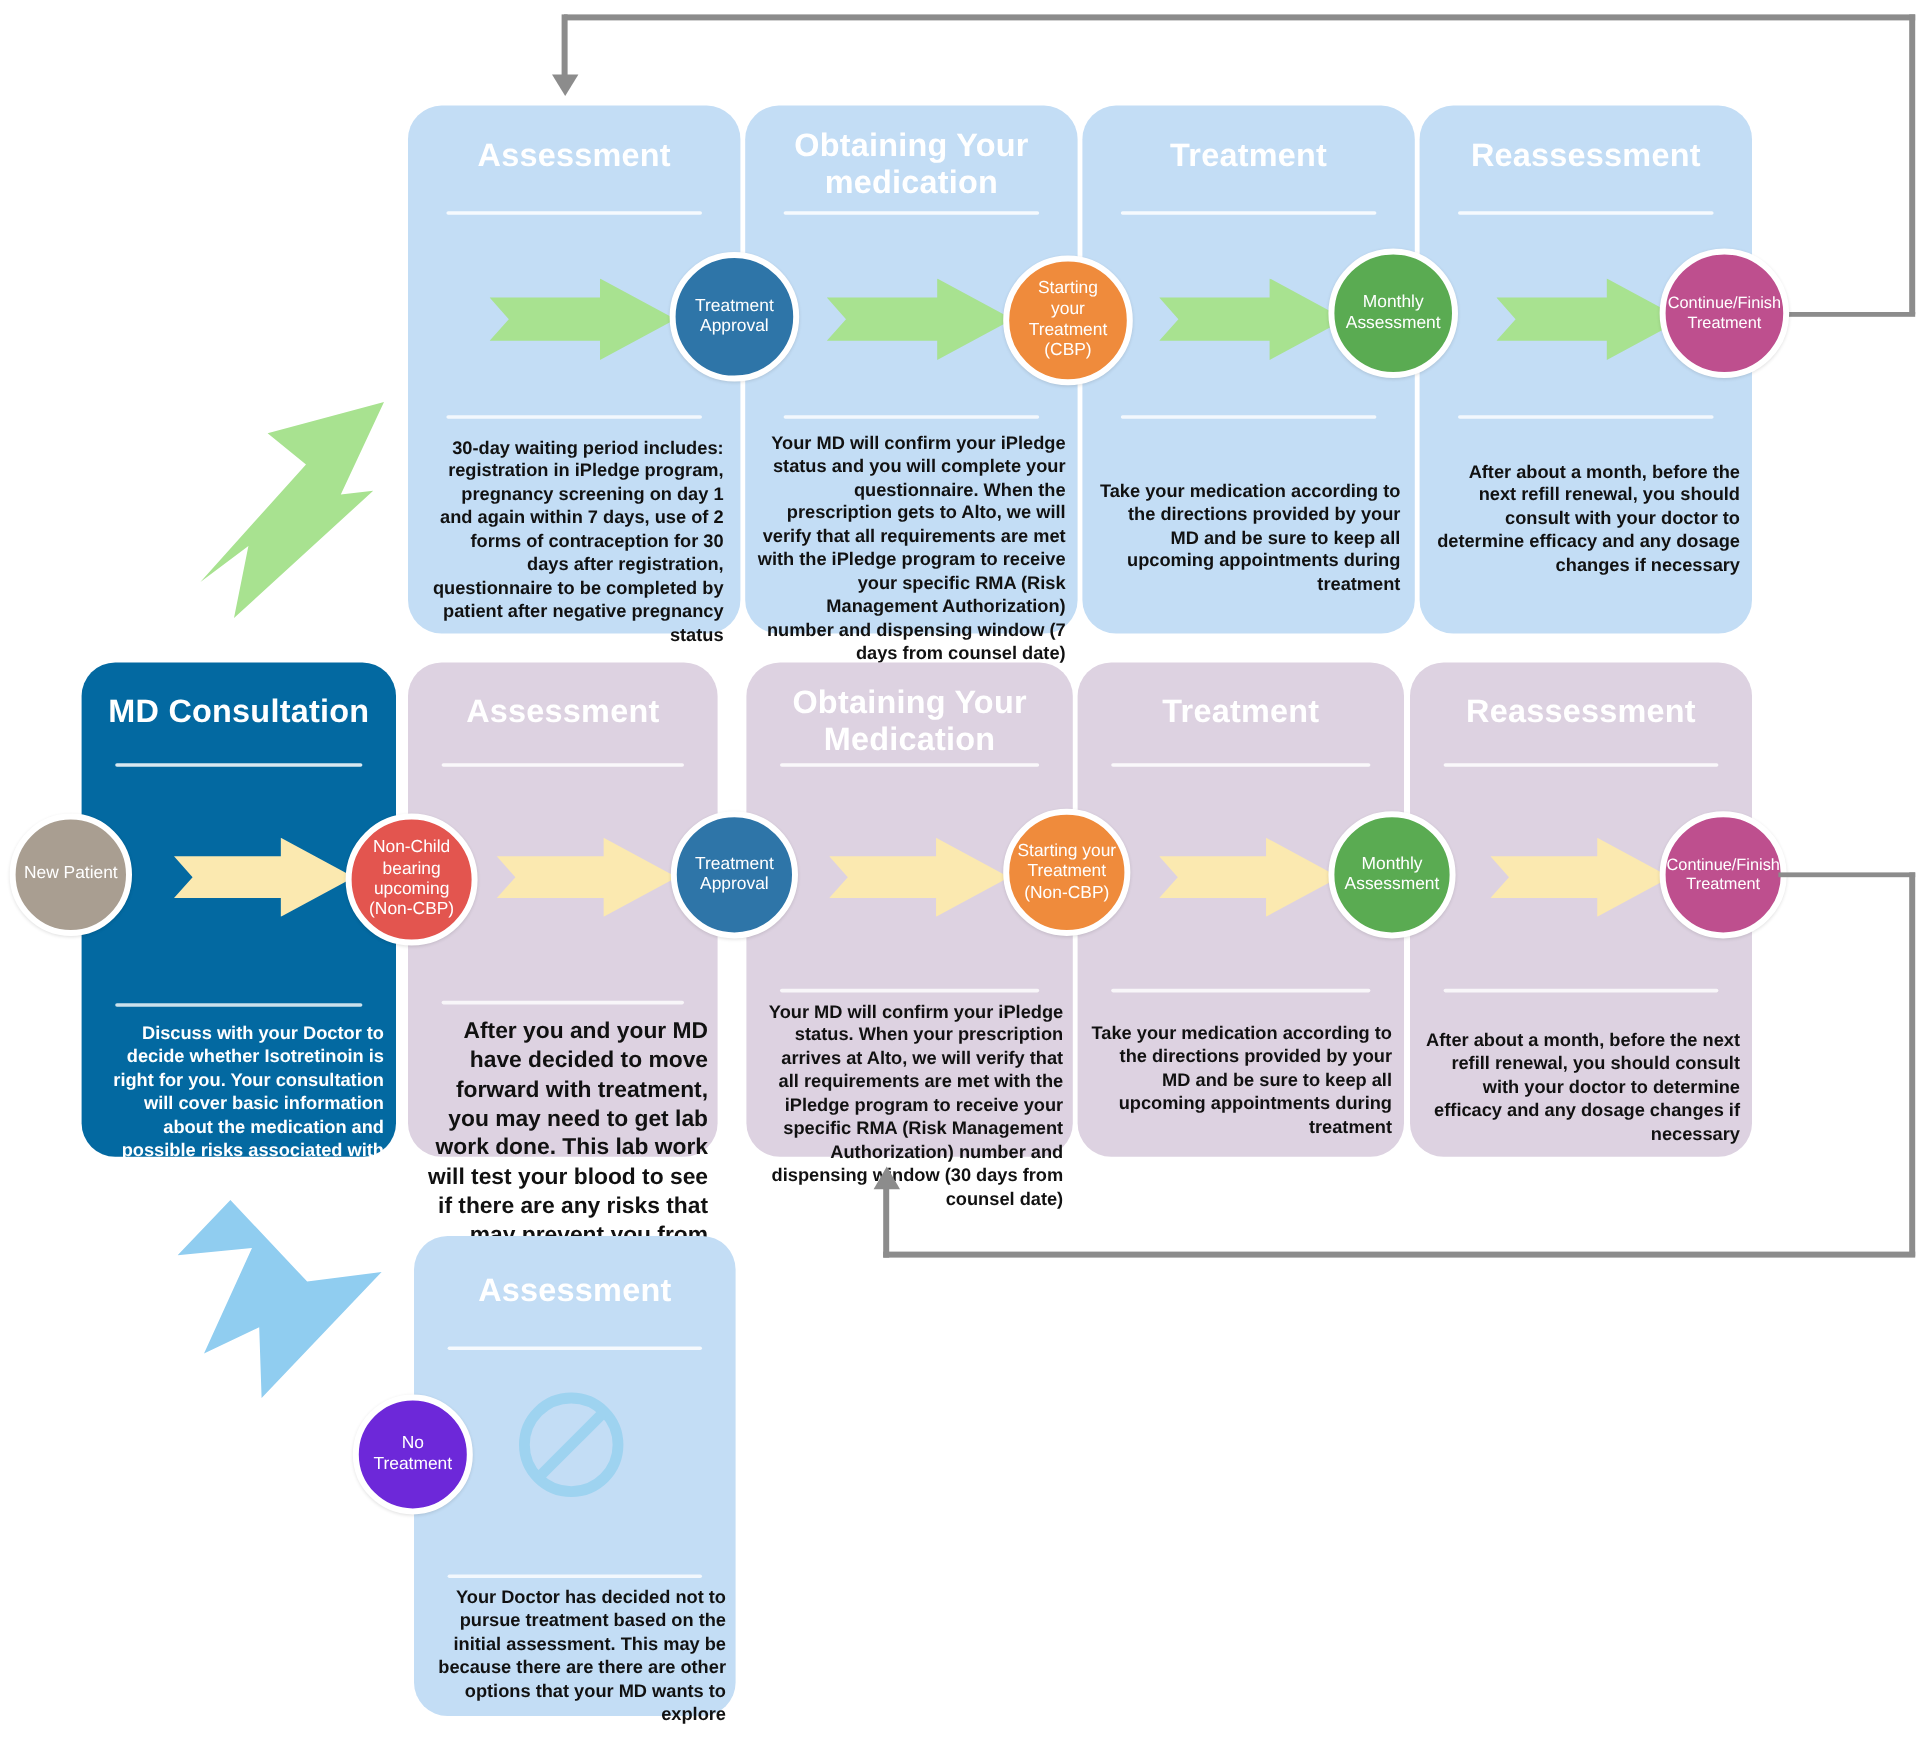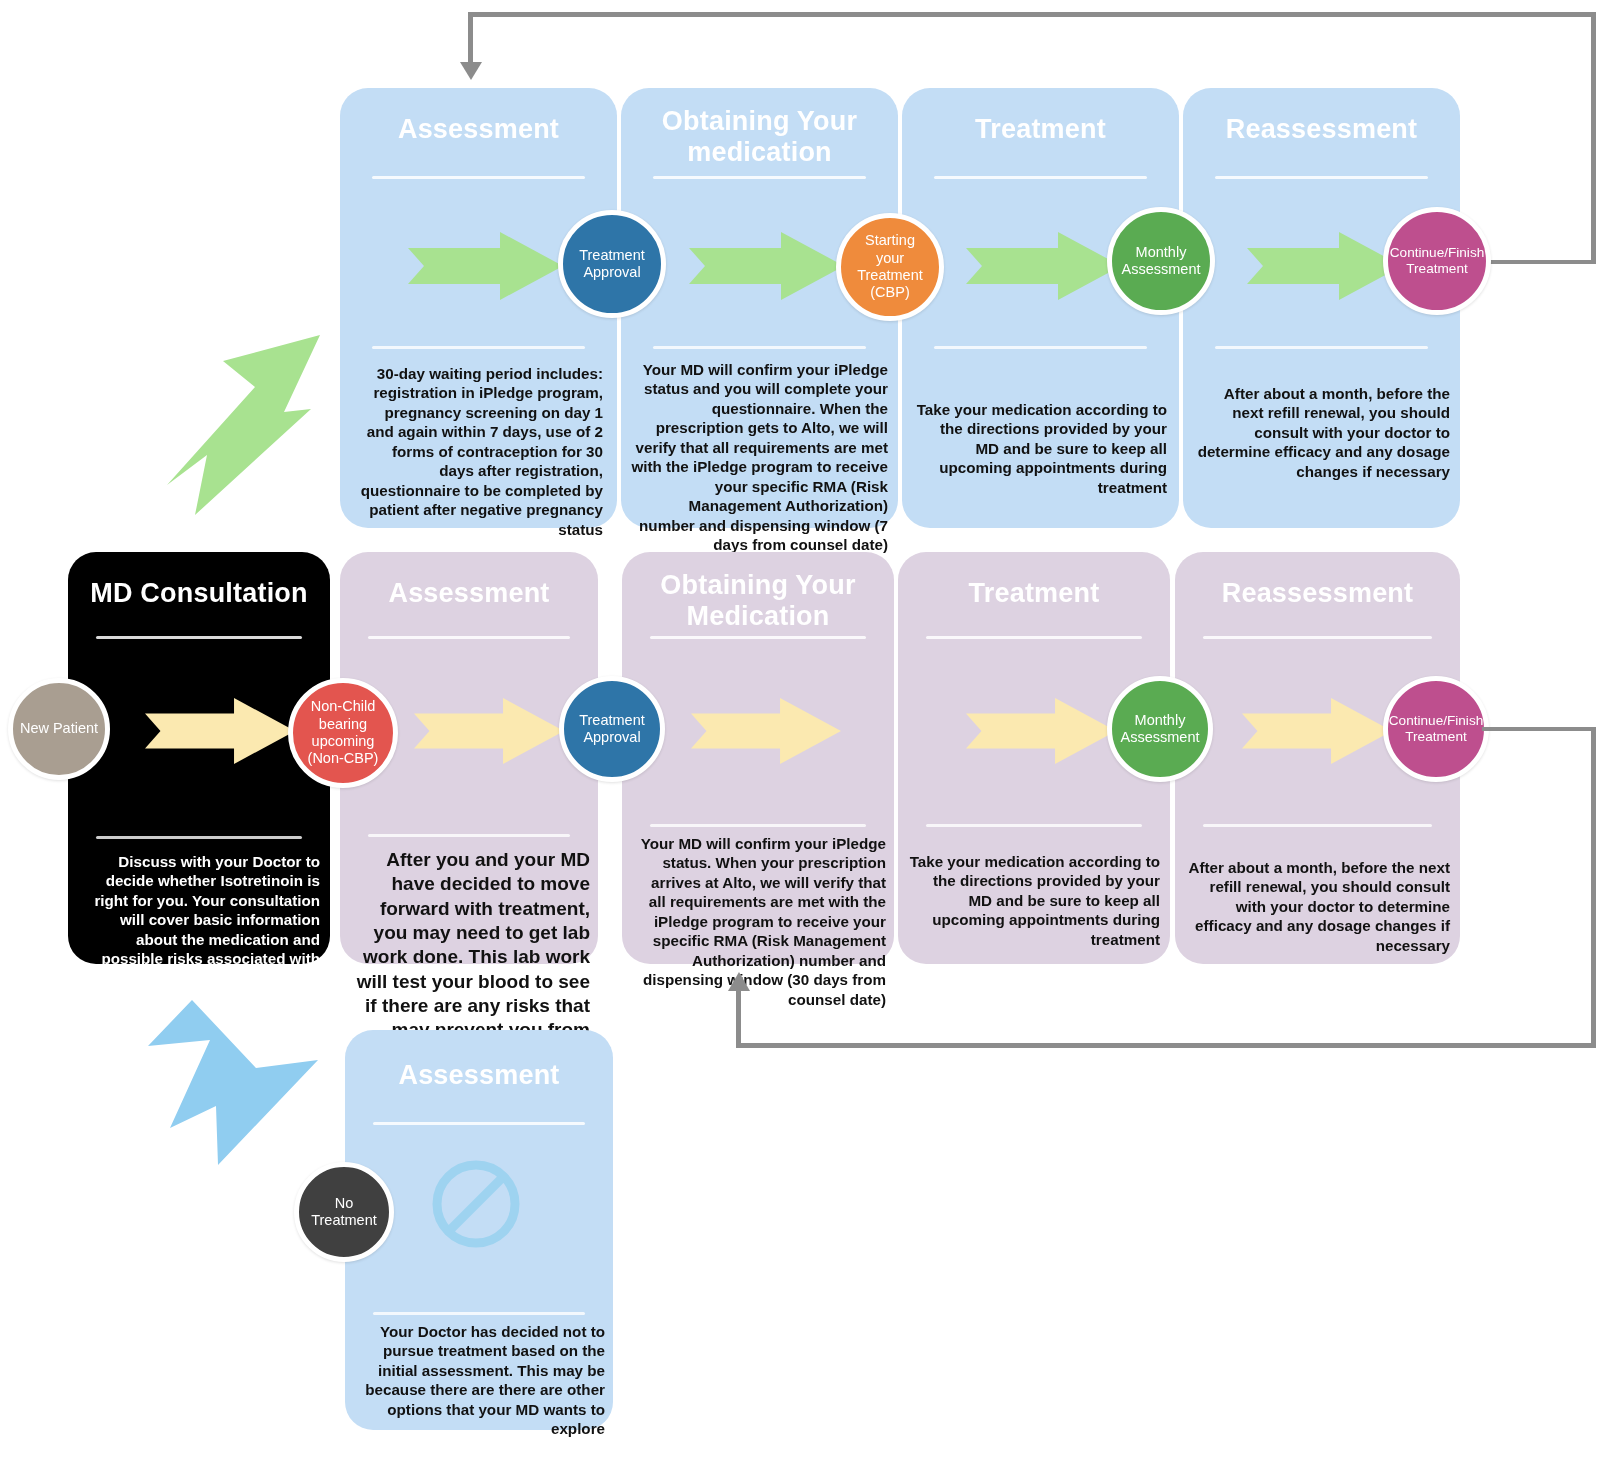--- a/index.html
+++ b/index.html
@@ -3,21 +3,21 @@
 <meta charset="utf-8">
 <style>
   html,body{margin:0;padding:0;background:#ffffff;}
   body{width:1602px;height:1464px;position:relative;overflow:hidden;
        font-family:"Liberation Sans","DejaVu Sans",sans-serif;}
   #stage{position:absolute;left:0;top:0;width:1602px;height:1464px;}
 
   .panel{position:absolute;border-radius:28px;box-sizing:border-box;}
   .panel.blue{background:#c3ddf5;}
   .panel.purple{background:#ddd2e1;}
-  .panel.gray{background:#000000;}
+  .panel.gray{background:#0369a1;}
 
   .panel-title{position:absolute;left:0;right:0;text-align:center;
     color:#ffffff;font-weight:bold;letter-spacing:.2px;line-height:1.15;}
   .panel-rule{position:absolute;height:3px;background:rgba(255,255,255,.85);border-radius:2px;}
   .panel-rule.low{background:rgba(255,255,255,.8);}
 
   .desc{position:absolute;text-align:right;font-weight:bold;line-height:1.28;}
   .desc.dark{color:#111111;}
   .desc.light{color:#ffffff;}
 
@@ -154,20 +154,23 @@
 
   <div class="node" style="left:8px;top:678px;width:102px;height:102px;font-size:14.5px;padding:0 6px;background:#a99e91;">
     <span>New Patient</span>
   </div>
   <div class="node" style="left:288px;top:678px;width:110px;height:110px;font-size:14.5px;padding:0 6px;background:#e3554f;">
     <span>Non-Child bearing upcoming (Non-CBP)</span>
   </div>
   <div class="node" style="left:559px;top:676px;width:106px;height:106px;font-size:14.5px;padding:0 6px;background:#2e75a8;">
     <span>Treatment Approval</span>
   </div>
+  <div class="node" style="left:836px;top:674px;width:106px;height:106px;font-size:14.5px;padding:0 5px;background:#ef8b3c;">
+    <span>Starting your Treatment (Non-CBP)</span>
+  </div>
   <div class="node" style="left:1107px;top:676px;width:106px;height:106px;font-size:14.5px;padding:0 6px;background:#5aab52;">
     <span>Monthly Assessment</span>
   </div>
   <div class="node" style="left:1383px;top:676px;width:106px;height:106px;font-size:13.6px;padding:0 3px;background:#be4f8e;">
     <span>Continue/Finish Treatment</span>
   </div>
 
   <div class="conn" style="left:1482px;top:727px;width:114px;height:4px;"></div>
   <div class="conn" style="left:1591px;top:727px;width:5px;height:320px;"></div>
   <div class="conn" style="left:736px;top:1043px;width:860px;height:5px;"></div>
@@ -183,17 +186,17 @@
     <div class="panel-rule" style="left:28px;right:28px;top:92px;"></div>
     <div class="panel-rule low" style="left:28px;right:28px;top:282px;"></div>
     <div class="desc dark" style="left:8px;right:8px;top:292px;font-size:15.2px;">Your Doctor has decided not to pursue treatment based on the initial assessment.  This may be because there are there are other options that your MD wants to explore</div>
 
     <svg class="noentry" style="left:85px;top:128px;" width="92" height="92" viewBox="0 0 92 92">
       <circle cx="46" cy="46" r="39" fill="none" stroke="#9ed3f0" stroke-width="9"></circle>
       <line x1="20" y1="72" x2="72" y2="20" stroke="#9ed3f0" stroke-width="9"></line>
     </svg>
   </div>
 
-  <div class="node" style="left:294px;top:1162px;width:100px;height:100px;font-size:14.5px;padding:0 4px;background:#404040;text-align:center;">
+  <div class="node" style="left:294px;top:1162px;width:100px;height:100px;font-size:14.5px;padding:0 4px;background:#6d28d9;text-align:center;">
     <span>No Treatment</span>
   </div>
 
 </div>
 
 </body></html>

